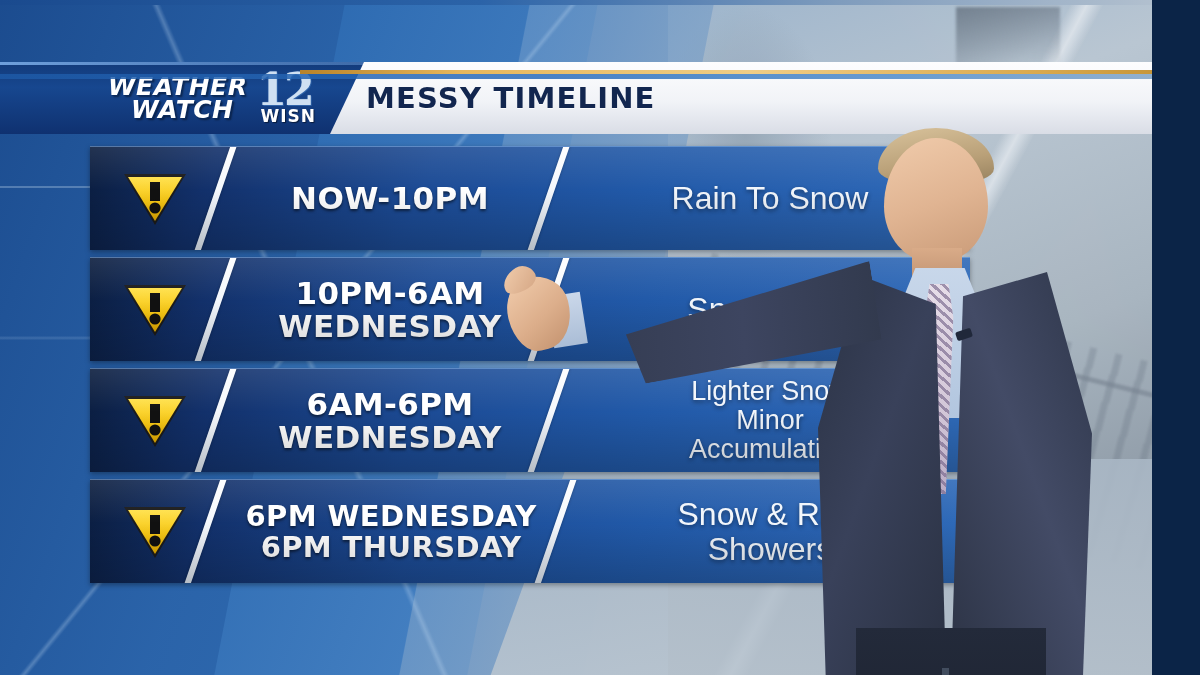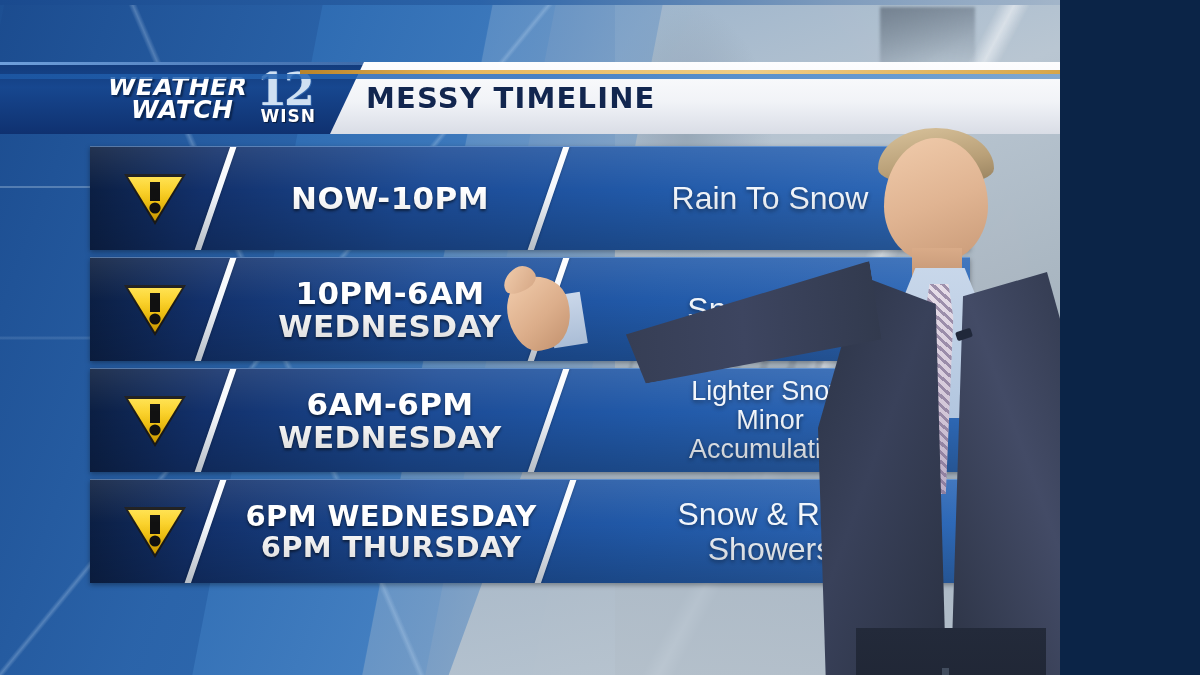--- a/index.html
+++ b/index.html
@@ -1,19 +1,19 @@
 <!DOCTYPE html>
 <html><head>
 <meta charset="utf-8">
 <style>
   * { margin:0; padding:0; box-sizing:border-box; }
   html,body { width:1200px; height:675px; overflow:hidden; background:#0b2447; }
   body { font-family:"Liberation Sans", sans-serif; }
 
-  .stage { position:relative; width:1060px; height:675px; overflow:hidden; }
+  .stage { position:relative; width:1152px; height:675px; overflow:hidden; }
 
   
   .bg-base {
     position:absolute; inset:0;
     background:linear-gradient(105deg,
         #1d4f92 0%, #2a62a8 16%, #3d76b8 30%,
         #6d93c0 46%, #9db2c8 60%, #b6c3cf 74%,
         #c3cbd3 86%, #aab6c2 100%);
   }
   .bg-photo {

